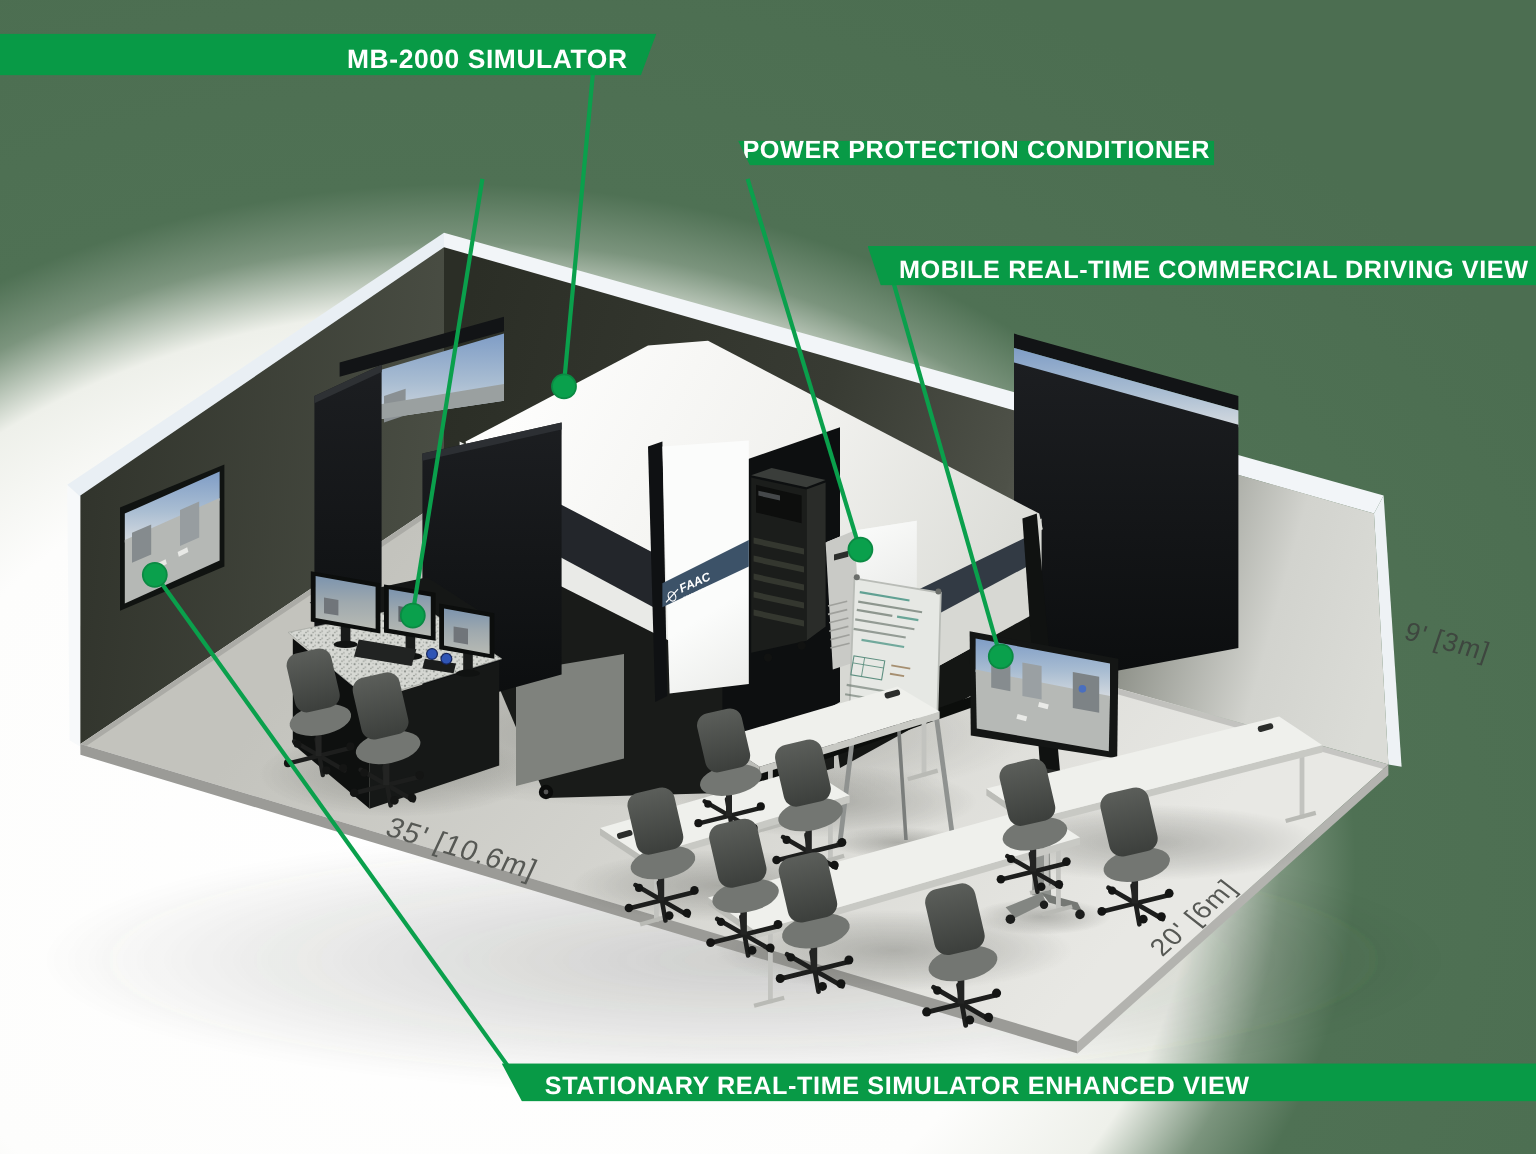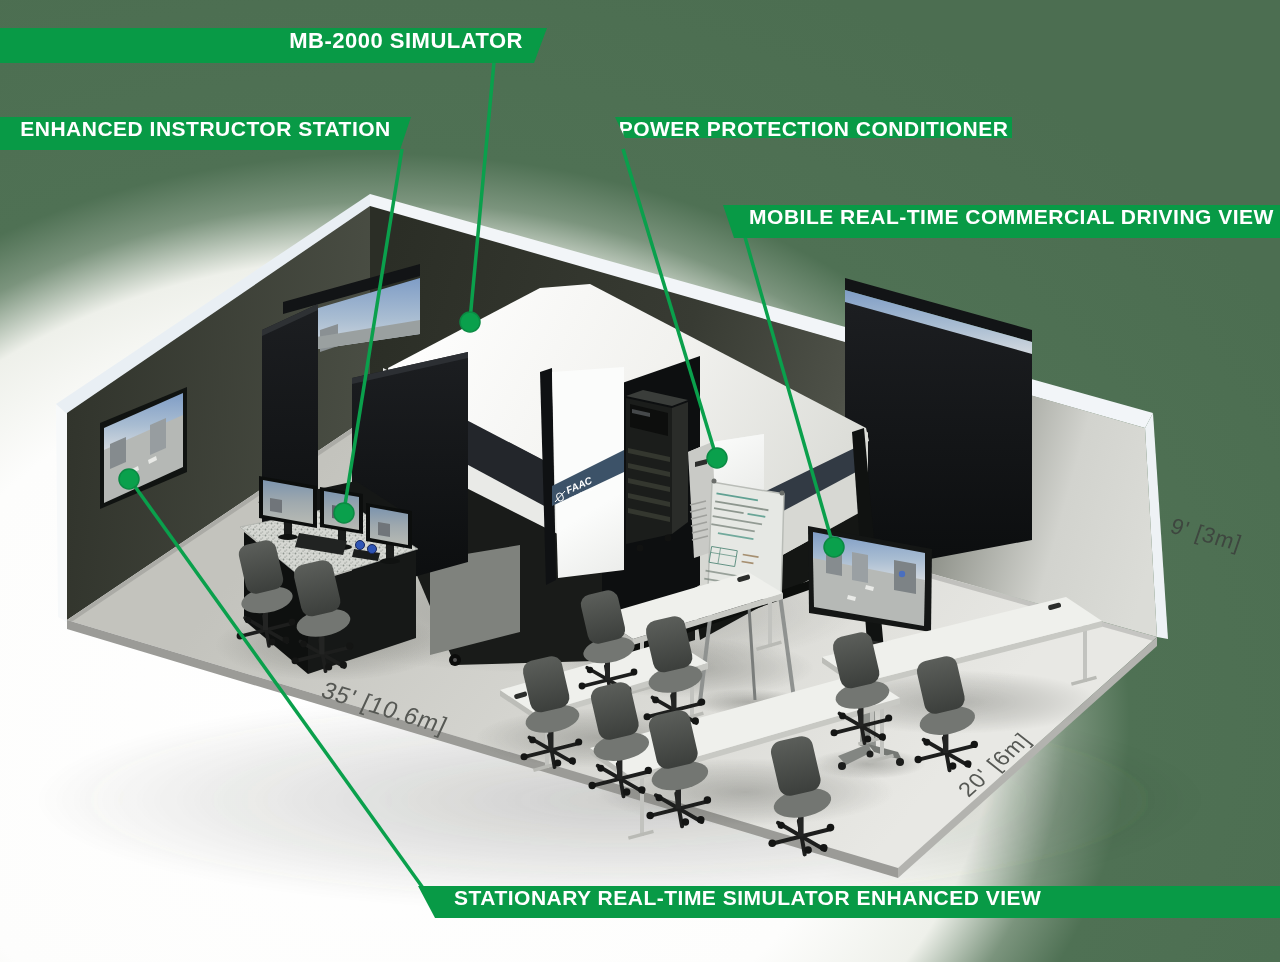--- a/index.html
+++ b/index.html
@@ -6,21 +6,21 @@
   html,body{margin:0;padding:0;background:#ffffff;}
   .stage{
     position:relative;width:1280px;height:962px;overflow:hidden;
     font-family:"Liberation Sans",sans-serif;
     background:radial-gradient(1050px 800px ellipse at 30% 75%,
       #ffffff 0%, #fdfdfc 46%, #eef0ea 58%, #7b947d 65%, #4f7154 71%, #4c6e51 100%);
   }
   .scene-svg{position:absolute;left:0;top:0;}
   .banner{
     position:absolute;background:#089a46;color:#ffffff;
-    display:flex;align-items:flex-start;white-space:nowrap;
+    display:flex;align-items:flex-end;white-space:nowrap;
     font-weight:bold;font-size:21px;letter-spacing:.5px;
   }
   .dim{
     position:absolute;color:#565854;font-size:23px;letter-spacing:1px;
     white-space:nowrap;
   }
 </style>
 </head>
 <body>
 
@@ -372,23 +372,20 @@
     <circle cx="344" cy="513" r="10"></circle>
     <circle cx="717" cy="458" r="10"></circle>
     <circle cx="834" cy="547" r="10"></circle>
     <circle cx="129" cy="479" r="10"></circle>
   </g>
 </svg>
 
 <div class="banner" style="left:0;top:28px;width:523px;height:35px;font-size:22px;justify-content:flex-end;padding-right:24px;clip-path:polygon(0 0,100% 0,calc(100% - 13px) 100%,0 100%);">
   <span>MB-2000 SIMULATOR</span>
 </div>
-<div class="banner" style="left:0;top:117px;width:411px;height:33px;justify-content:center;clip-path:polygon(0 0,100% 0,calc(100% - 11px) 100%,0 100%);">
-  <span>ENHANCED INSTRUCTOR STATION</span>
-</div>
 <div class="banner" style="left:615px;top:117px;width:397px;height:21px;justify-content:center;clip-path:polygon(0 0,100% 0,100% 100%,10px 100%);">
   <span>POWER PROTECTION CONDITIONER</span>
 </div>
 <div class="banner" style="left:723px;top:205px;width:557px;height:33px;justify-content:center;padding-left:10px;clip-path:polygon(0 0,100% 0,100% 100%,11px 100%);">
   <span>MOBILE REAL-TIME COMMERCIAL DRIVING VIEW</span>
 </div>
 <div class="banner" style="left:418px;top:886px;width:862px;height:32px;justify-content:flex-start;padding-left:36px;clip-path:polygon(0 0,100% 0,100% 100%,17px 100%);">
   <span>STATIONARY REAL-TIME SIMULATOR ENHANCED VIEW</span>
 </div>
 

